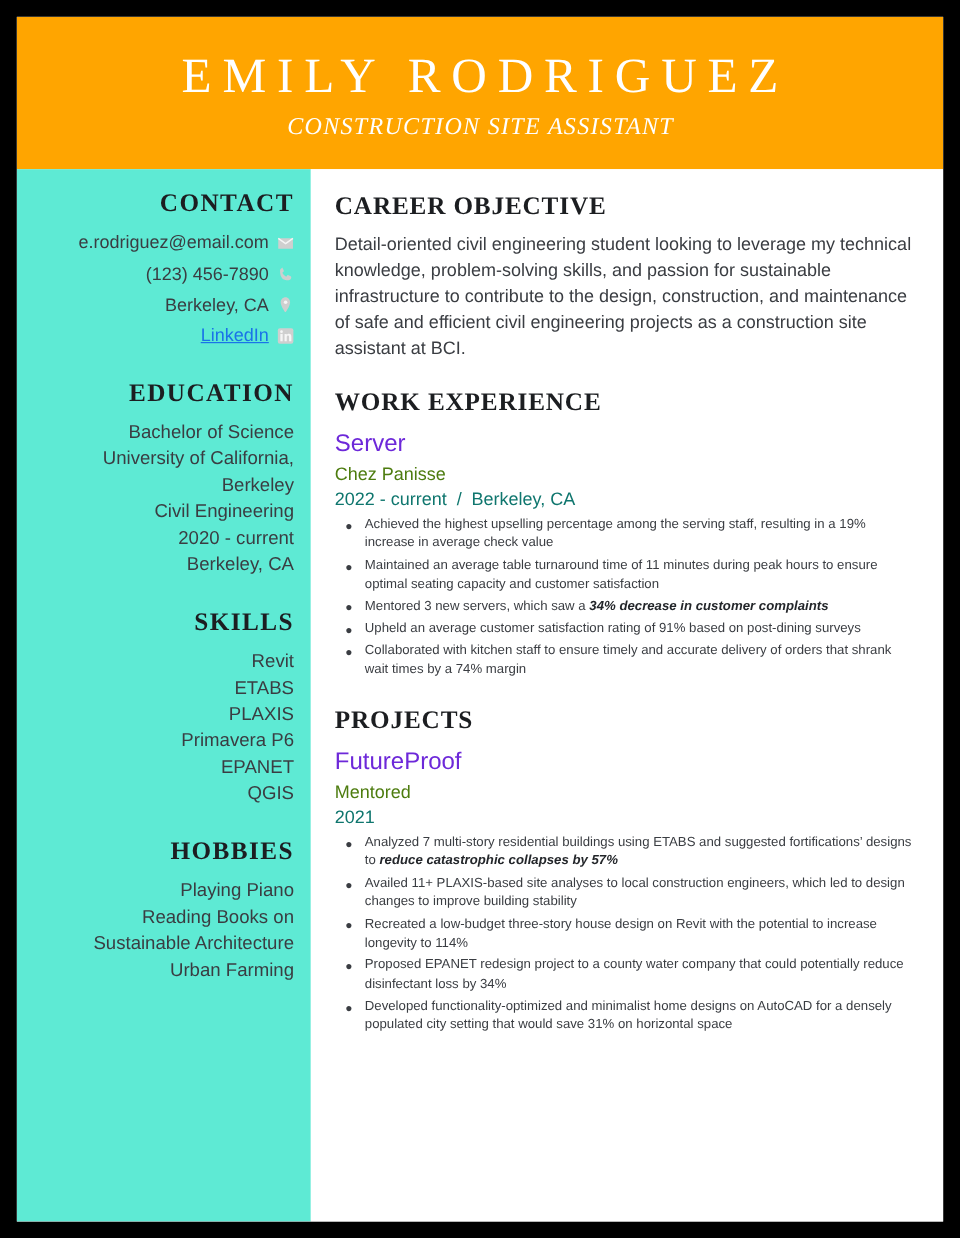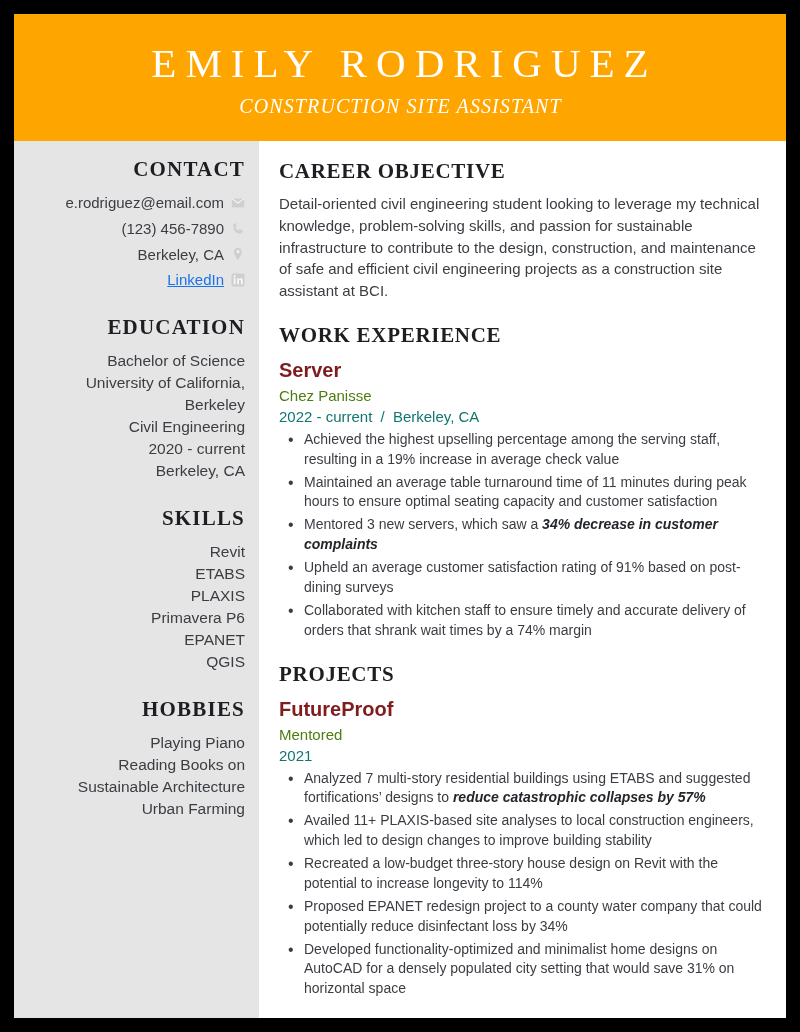--- a/index.html
+++ b/index.html
@@ -54,21 +54,21 @@
 
   
   .body-cols {
     display: flex;
     align-items: stretch;
     height: 877px;
   }
   .sidebar {
     width: 245px;
     flex: 0 0 245px;
-    background: #e5e5e5;
+    background: #5eead4;
     padding: 16px 14px 0 26px;
   }
   .main-col {
     flex: 1 1 auto;
     background: #ffffff;
     padding: 18px 22px 0 20px;
   }
 
   
   .side-section { text-align: right; }
@@ -117,24 +117,24 @@
   }
   .main-section + .main-section { margin-top: 21px; }
 
   .objective-text {
     font-size: 15px;
     color: #3a3d42;
     line-height: 1.45;
   }
   .entry-title {
     font-size: 20px;
-    color: #7f1d1d;
+    color: #6d28d9;
     line-height: 1.3;
     margin-bottom: 2px;
-    font-weight: 700;
+    font-weight: 400;
   }
   .entry-org {
     font-size: 15px;
     color: #4d7c0f;
     line-height: 1.4;
   }
   .entry-meta {
     font-size: 15px;
     color: #0f766e;
     line-height: 1.4;
@@ -143,21 +143,21 @@
   .entry-meta .sep { padding: 0 4px; }
 
   ul.bullets {
     list-style: none;
     margin: 0;
     padding: 0;
   }
   ul.bullets li {
     position: relative;
     padding-left: 25px;
-    font-size: 14px;
+    font-size: 11px;
     color: #3a3d42;
     line-height: 1.42;
     margin-bottom: 3px;
   }
   ul.bullets li::before {
     content: "\2022";
     position: absolute;
     left: 9px;
     top: -1px;
     font-size: 16px;

